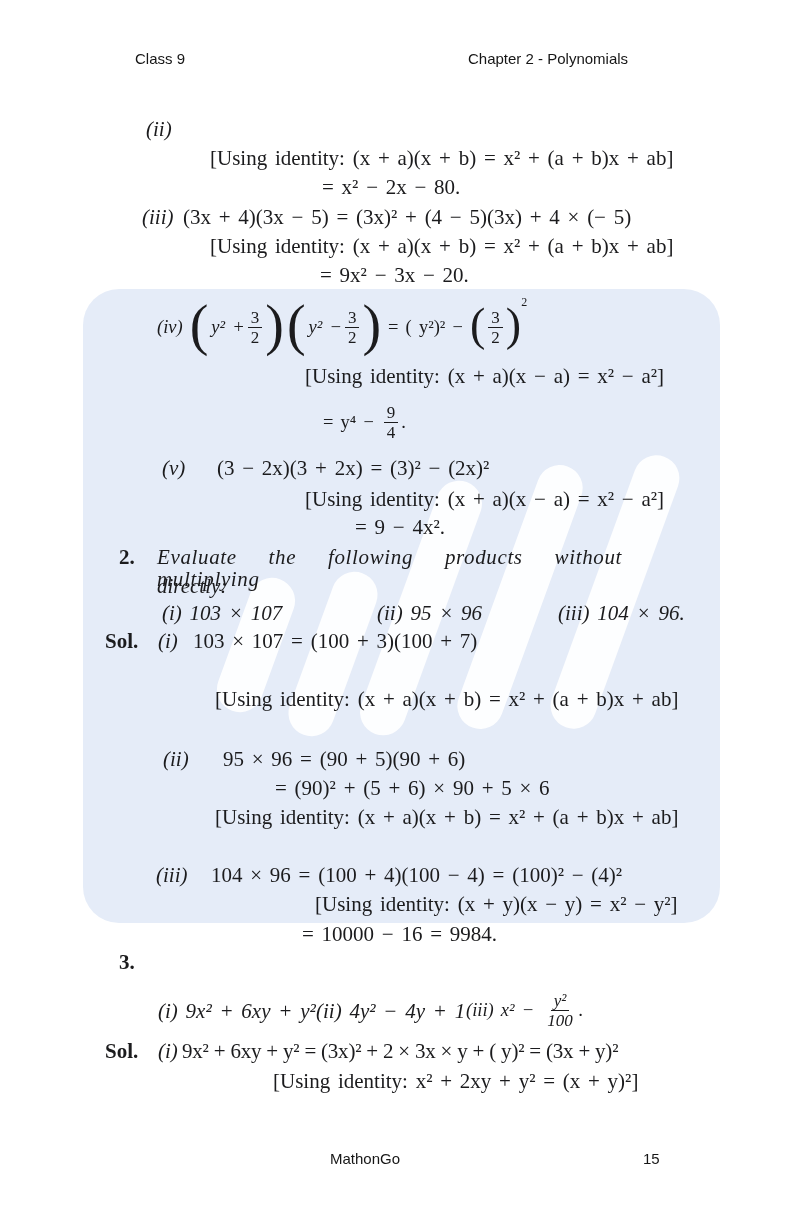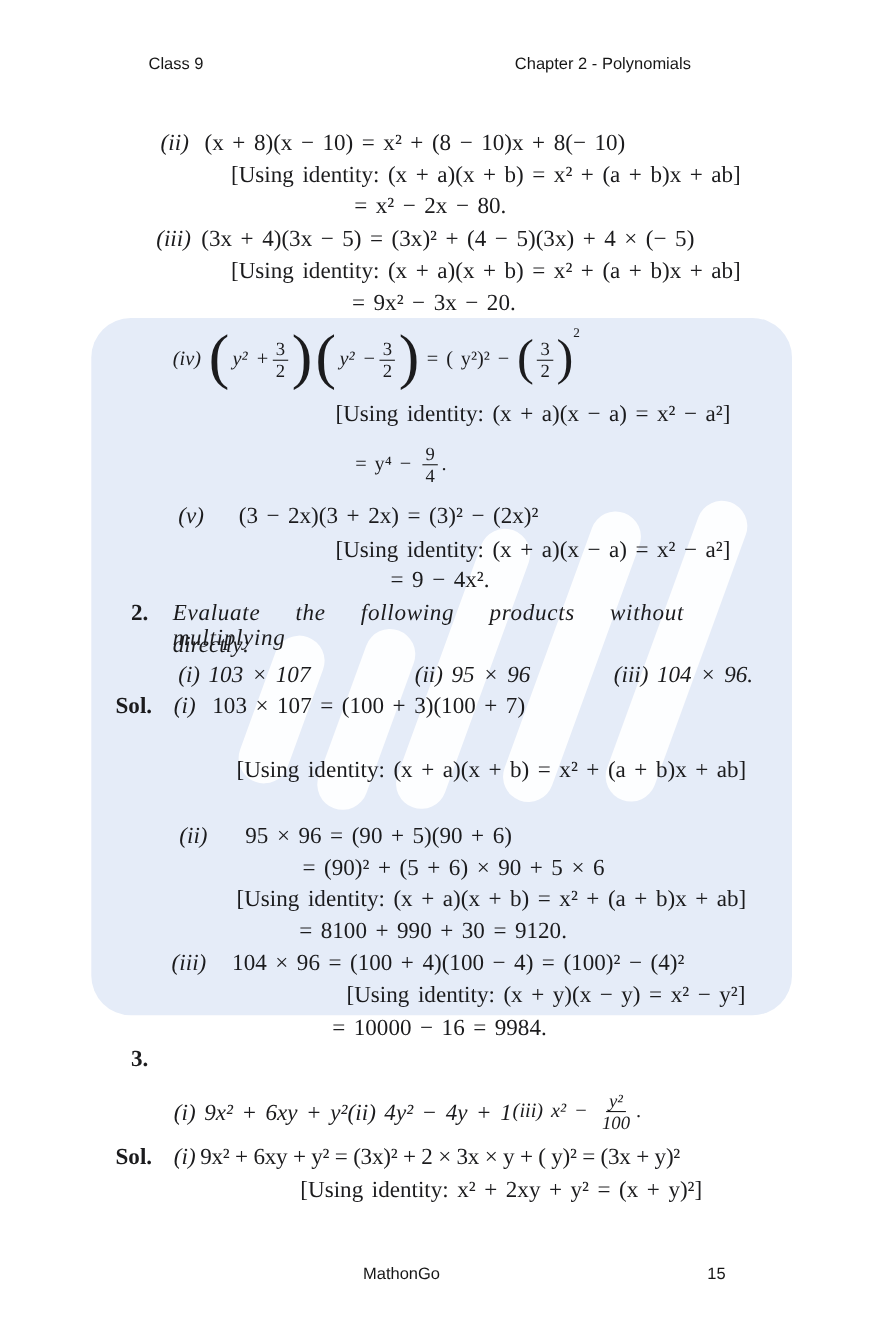--- a/index.html
+++ b/index.html
@@ -54,21 +54,20 @@
 
   <div class="wm">
     <div class="bar" style="left:233px;top:575px;height:140px"></div>
     <div class="bar" style="left:310px;top:568px;height:172px"></div>
     <div class="bar" style="left:398px;top:474px;height:268px"></div>
     <div class="bar" style="left:497px;top:458px;height:278px"></div>
     <div class="bar" style="left:592px;top:448px;height:288px"></div>
   </div>
 
   <div class="ln it" style="left:146px;top:118px">(ii)</div>
-  <div class="ln" style="left:186px;top:118px">(x + 8)(x − 10) = x² + (8 − 10)x + 8(− 10)</div>
   <div class="ln" style="left:210px;top:147px">[Using identity: (x + a)(x + b) = x² + (a + b)x + ab]</div>
   <div class="ln" style="left:322px;top:176px">= x² − 2x − 80.</div>
 
   <div class="ln it" style="left:142px;top:206px">(iii)</div>
   <div class="ln" style="left:183px;top:206px">(3x + 4)(3x − 5) = (3x)² + (4 − 5)(3x) + 4 × (− 5)</div>
   <div class="ln" style="left:210px;top:235px">[Using identity: (x + a)(x + b) = x² + (a + b)x + ab]</div>
   <div class="ln" style="left:320px;top:264px">= 9x² − 3x − 20.</div>
 
   <div class="eqrow" style="left:157px;top:294px;height:66px">
     <span class="it gap-r">(iv)</span>
@@ -119,21 +118,20 @@
 
   <div class="ln b" style="left:105px;top:630px">Sol.</div>
   <div class="ln it" style="left:158px;top:630px">(i)</div>
   <div class="ln" style="left:193px;top:630px">103 × 107 = (100 + 3)(100 + 7)</div>
   <div class="ln" style="left:215px;top:688px">[Using identity: (x + a)(x + b) = x² + (a + b)x + ab]</div>
 
   <div class="ln it" style="left:163px;top:748px">(ii)</div>
   <div class="ln" style="left:223px;top:748px">95 × 96 = (90 + 5)(90 + 6)</div>
   <div class="ln" style="left:275px;top:777px">= (90)² + (5 + 6) × 90 + 5 × 6</div>
   <div class="ln" style="left:215px;top:806px">[Using identity: (x + a)(x + b) = x² + (a + b)x + ab]</div>
-  <div class="ln" style="left:272px;top:835px">= 8100 + 990 + 30 = 9120.</div>
 
   <div class="ln it" style="left:156px;top:864px">(iii)</div>
   <div class="ln" style="left:211px;top:864px">104 × 96 = (100 + 4)(100 − 4) = (100)² − (4)²</div>
   <div class="ln" style="left:315px;top:893px">[Using identity: (x + y)(x − y) = x² − y²]</div>
   <div class="ln" style="left:302px;top:923px">= 10000 − 16 = 9984.</div>
 
   <div class="ln b" style="left:119px;top:951px">3.</div>
   <div class="ln it" style="left:158px;top:1000px">(i) 9x² + 6xy + y²</div>
   <div class="ln it" style="left:316px;top:1000px">(ii) 4y² − 4y + 1</div>
   <div class="eqrow it" style="left:466px;top:983px;height:54px">

